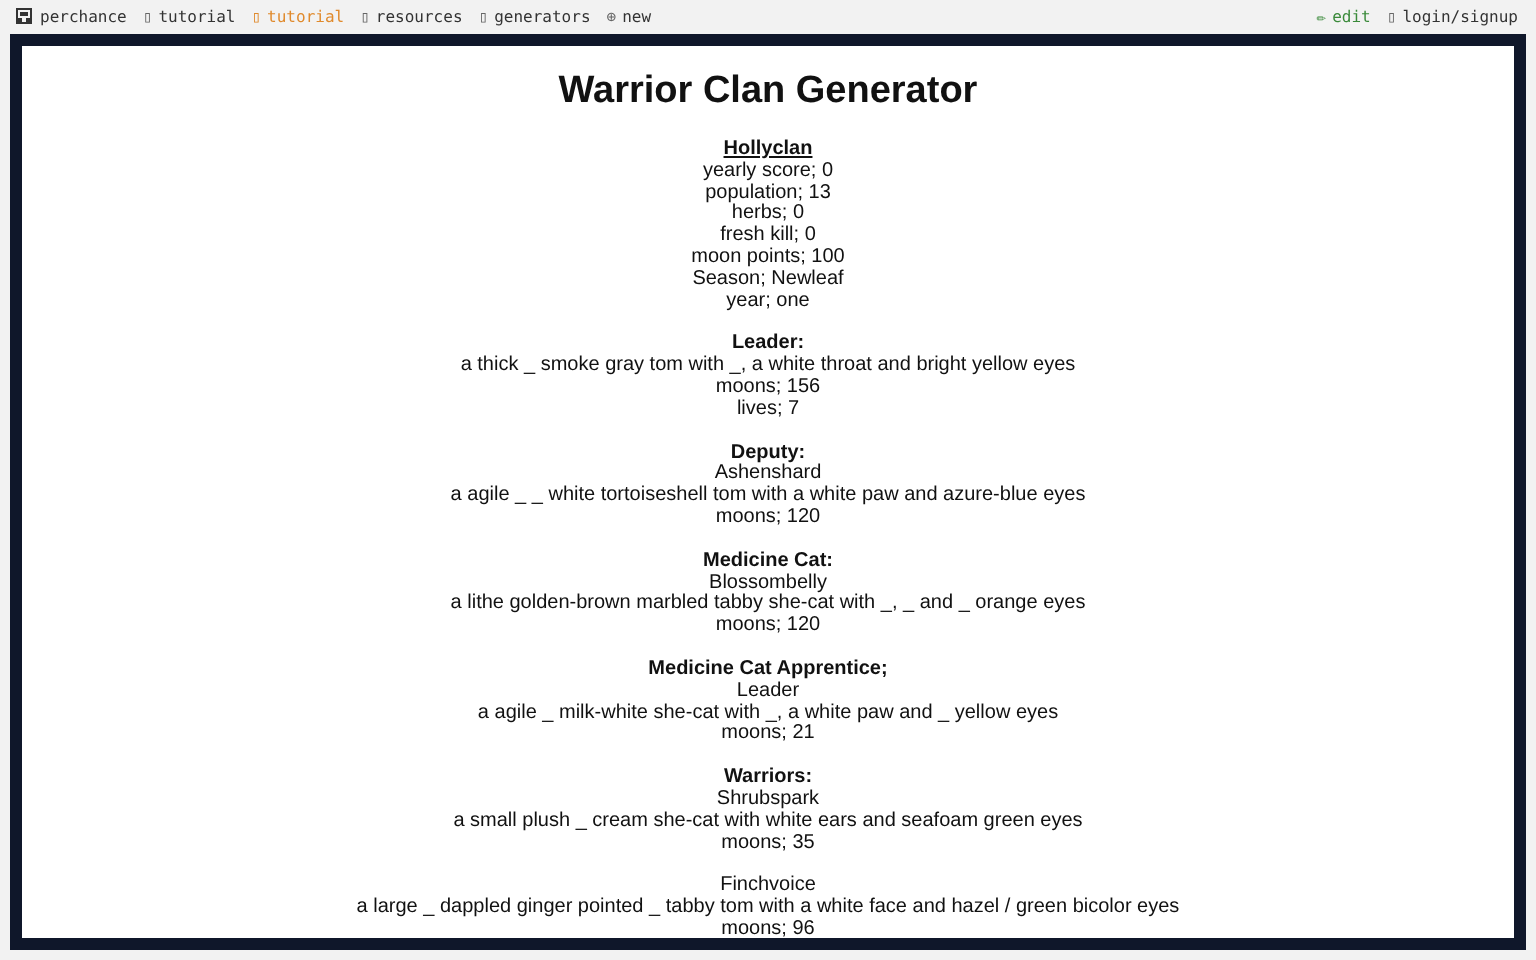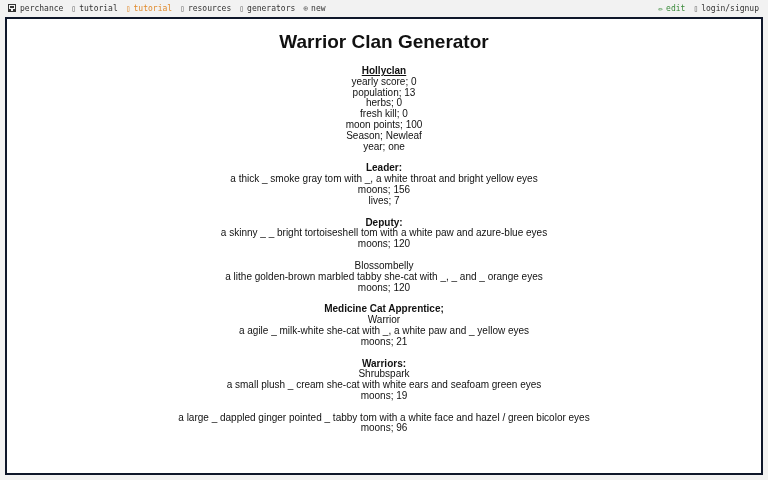--- a/index.html
+++ b/index.html
@@ -42,21 +42,21 @@
     content: ""; position: absolute; width: 2px; height: 2px; background: #333;
   }
   .logo-ico::before { left: 1px; top: 1px; box-shadow: 3px 3px 0 #333; }
   .logo-ico::after { right: 1px; top: 1px; box-shadow: -3px 3px 0 #333; }
   .main {
     position: absolute;
     left: 5px; top: 17px;
     width: 758px;
     height: 458px;
     background: #ffffff;
-    border: 2px solid #0f172a;
+    border: 6px solid #0f172a;
     box-sizing: border-box;
     overflow: hidden;
     text-align: center;
     color: #111;
   }
   h1 {
     margin: 12px 0 0 0;
     font-size: 19px;
     font-weight: bold;
     line-height: 22px;
@@ -126,39 +126,42 @@
 
   <div class="section">
     <span class="line heading">Leader:</span>
     <span class="line">a thick _ smoke gray tom with _, a white throat and bright yellow eyes</span>
     <span class="line">moons; 156</span>
     <span class="line">lives; 7</span>
   </div>
 
   <div class="section">
     <span class="line heading">Deputy:</span>
-    <span class="line">a skinny _ _ bright tortoiseshell tom with a white paw and azure-blue eyes</span>
+    <span class="line">Ashenshard</span>
+    <span class="line">a agile _ _ white tortoiseshell tom with a white paw and azure-blue eyes</span>
     <span class="line">moons; 120</span>
   </div>
 
   <div class="section">
+    <span class="line heading">Medicine Cat:</span>
     <span class="line">Blossombelly</span>
     <span class="line">a lithe golden-brown marbled tabby she-cat with _, _ and _ orange eyes</span>
     <span class="line">moons; 120</span>
   </div>
 
   <div class="section">
     <span class="line heading">Medicine Cat Apprentice;</span>
-    <span class="line">Warrior</span>
+    <span class="line">Leader</span>
     <span class="line">a agile _ milk-white she-cat with _, a white paw and _ yellow eyes</span>
     <span class="line">moons; 21</span>
   </div>
 
   <div class="section">
     <span class="line heading">Warriors:</span>
     <span class="line">Shrubspark</span>
     <span class="line">a small plush _ cream she-cat with white ears and seafoam green eyes</span>
-    <span class="line">moons; 19</span>
+    <span class="line">moons; 35</span>
     <span class="line" style="height:10.8px"></span>
+    <span class="line">Finchvoice</span>
     <span class="line">a large _ dappled ginger pointed _ tabby tom with a white face and hazel / green bicolor eyes</span>
     <span class="line">moons; 96</span>
   </div>
 </div>
 
 </body></html>

